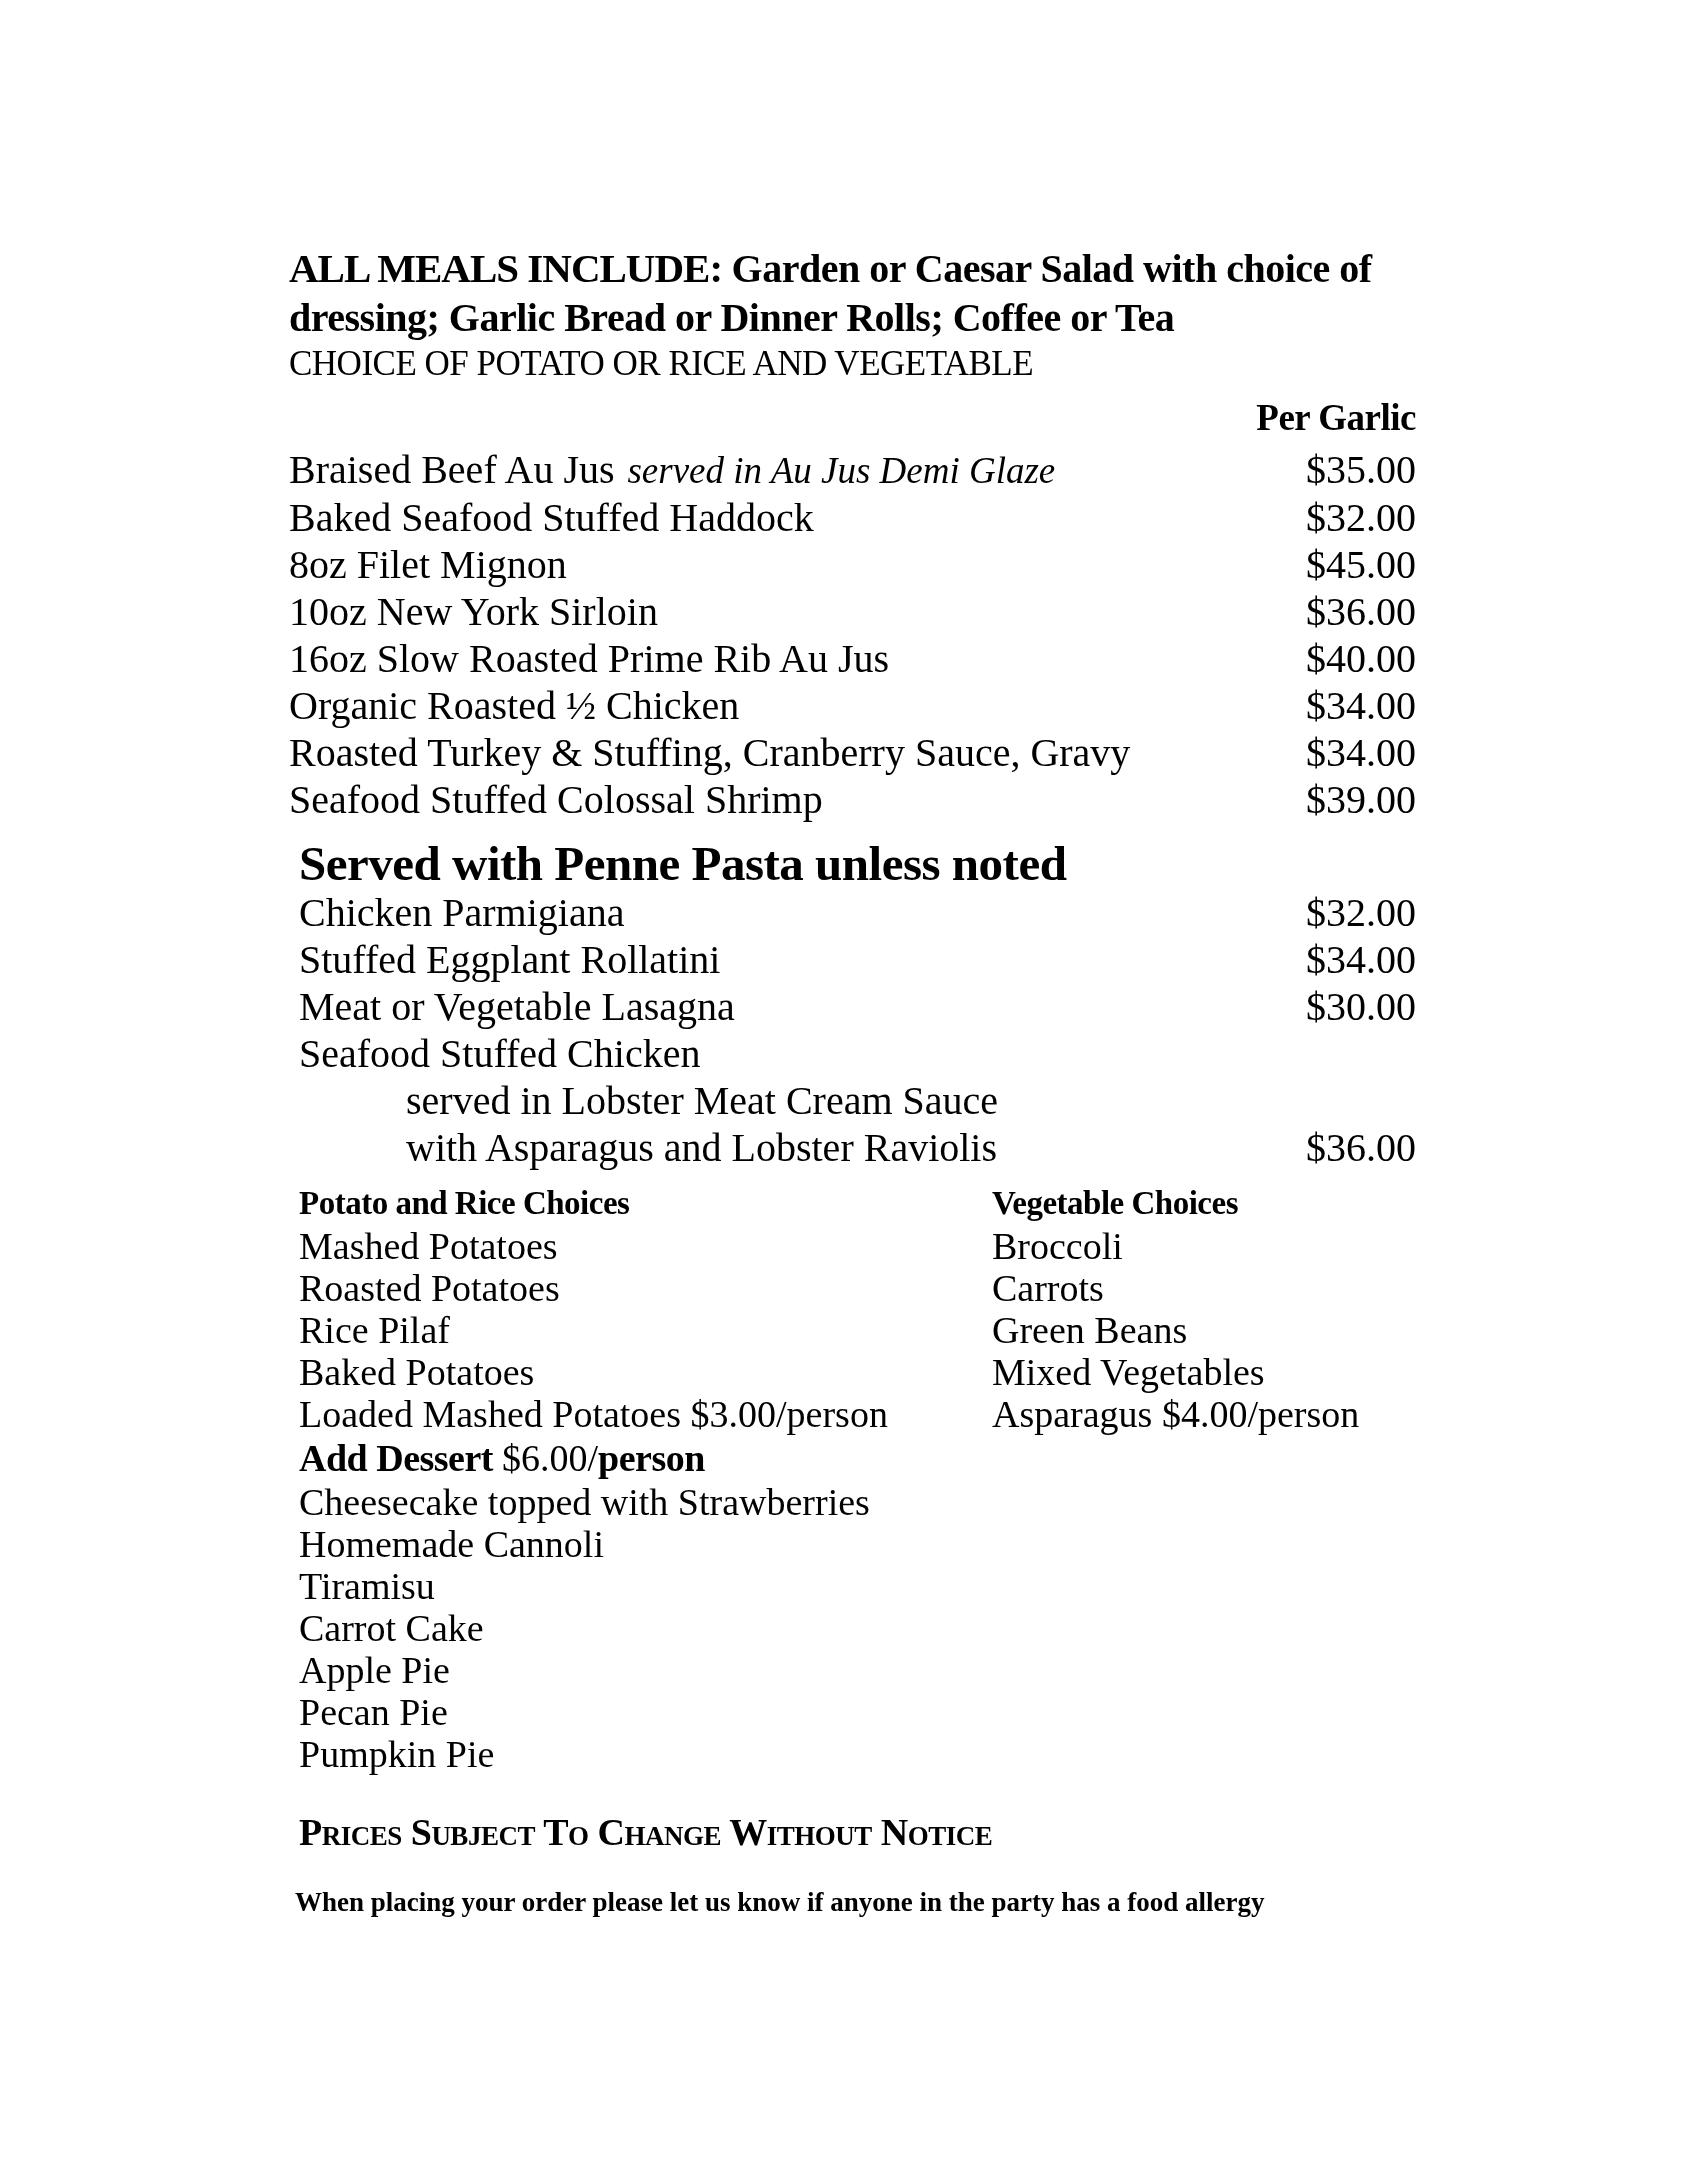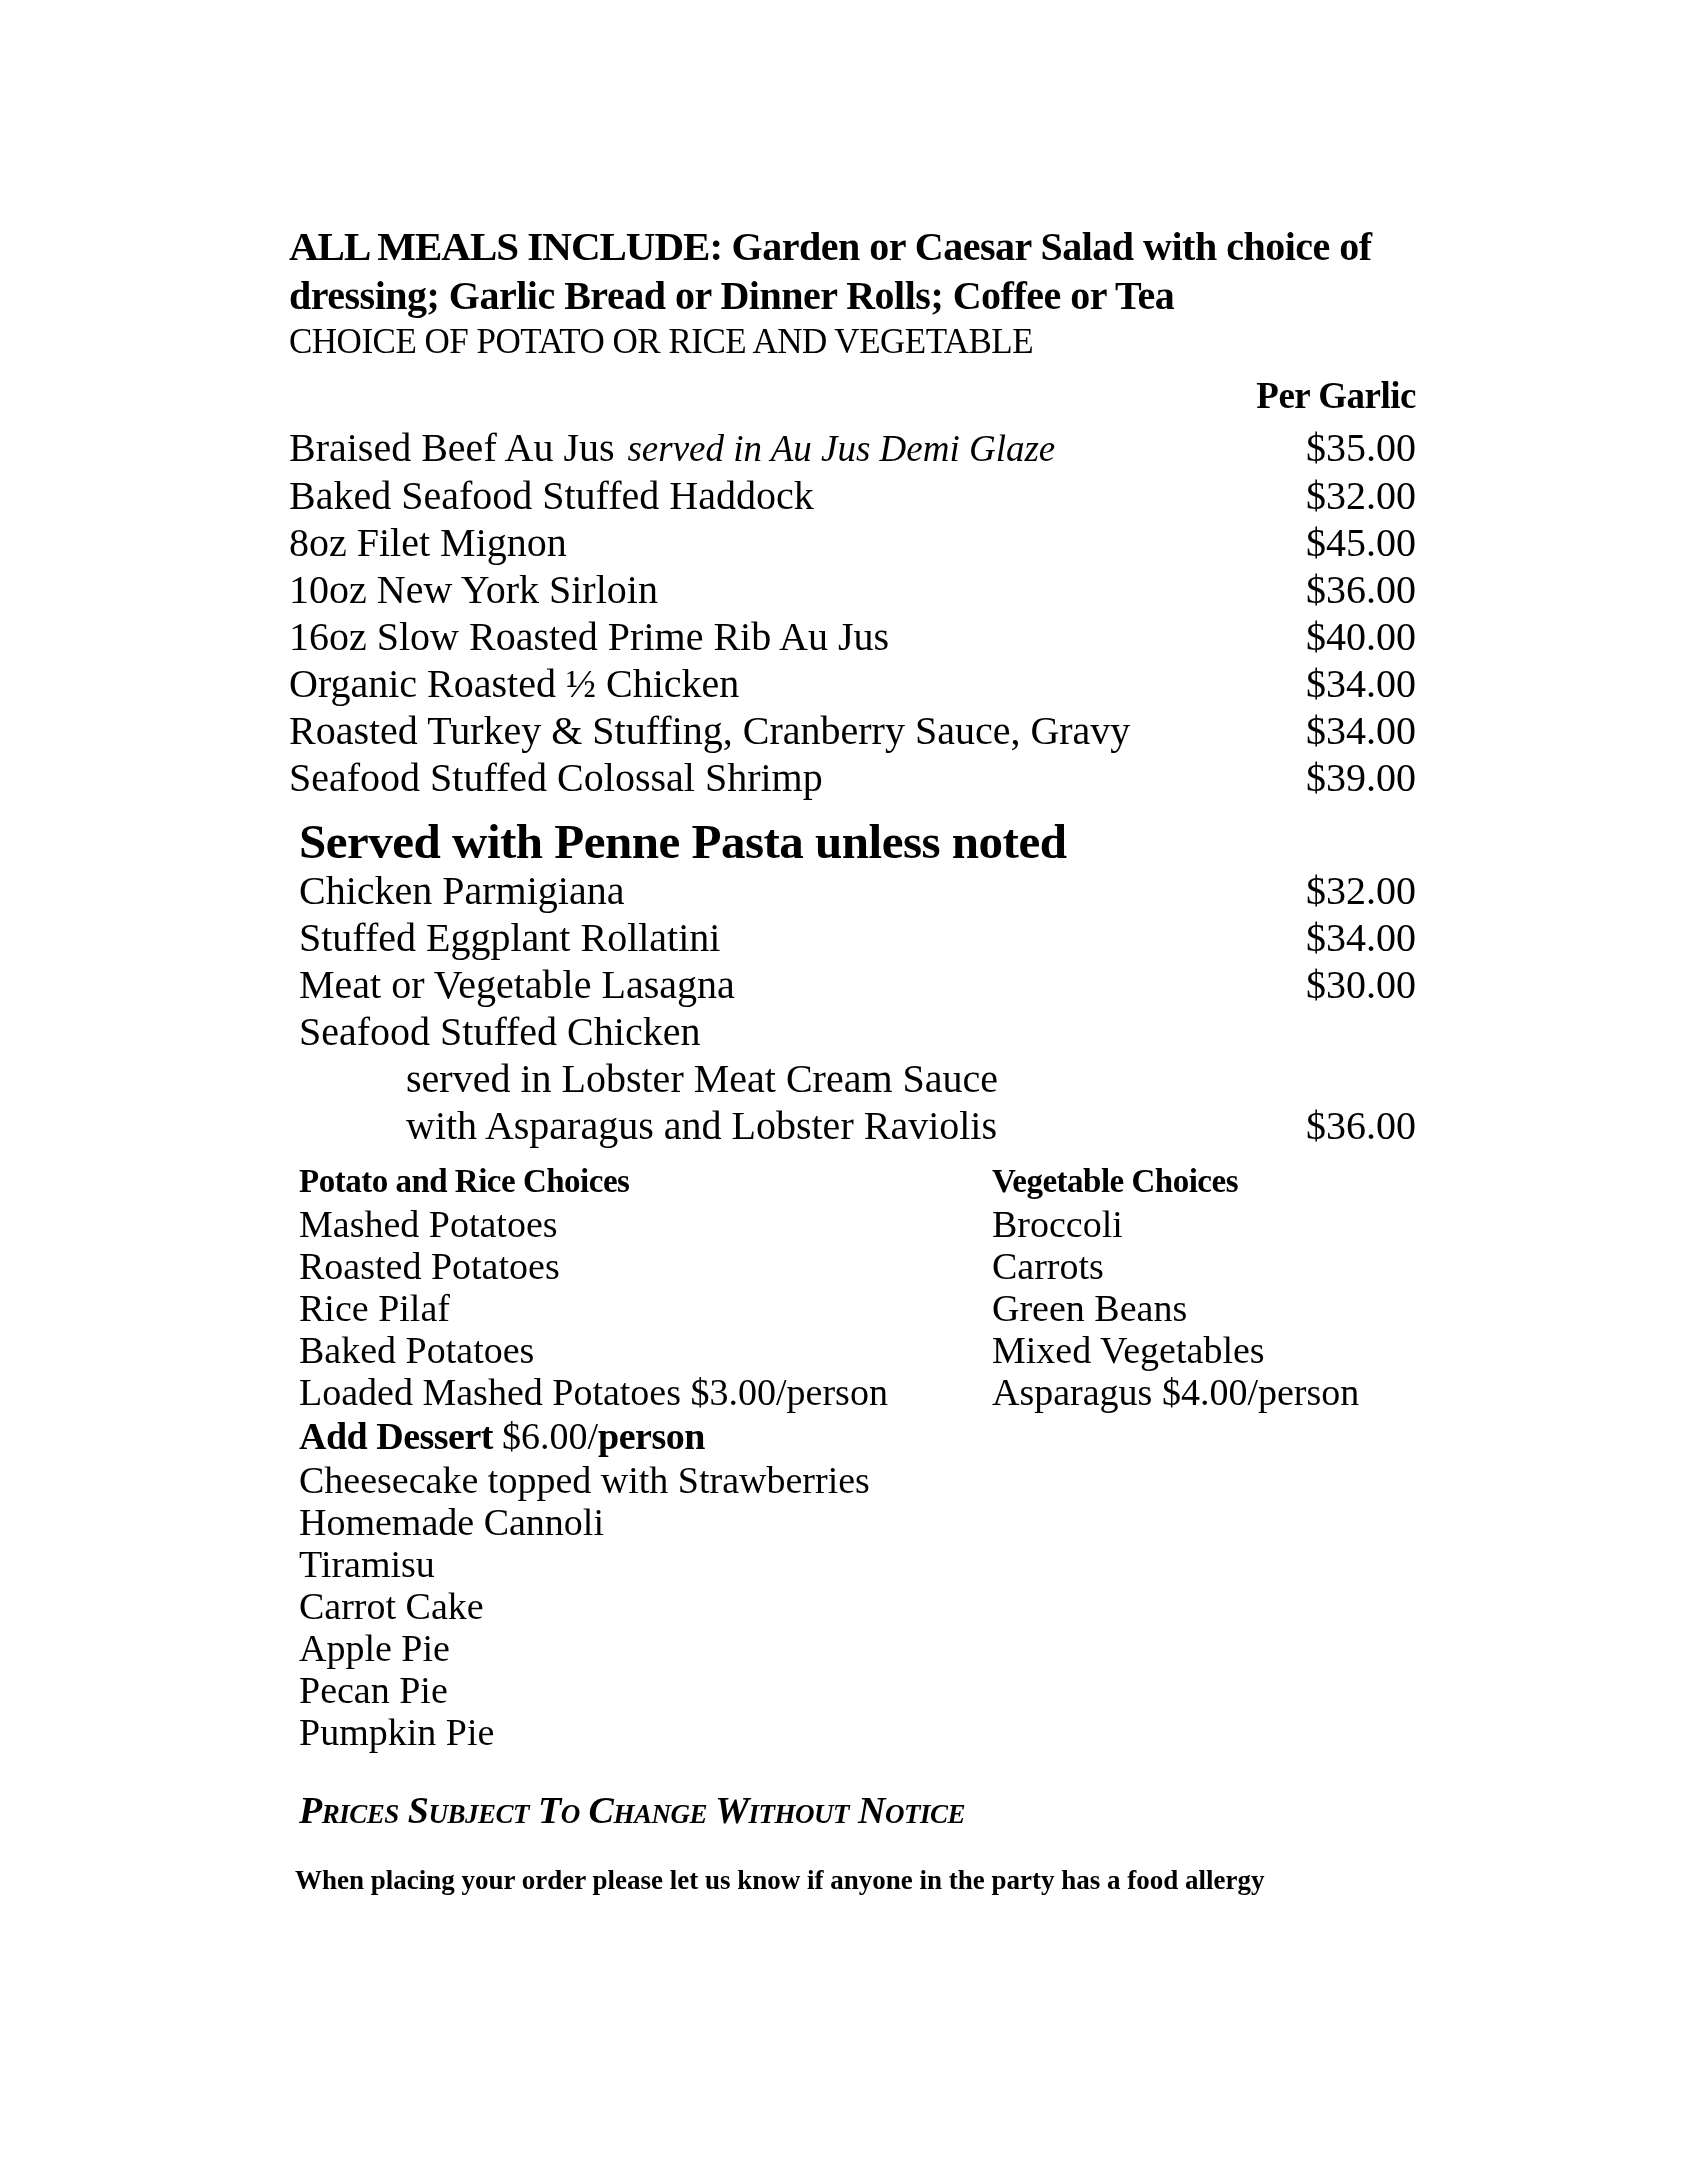--- a/index.html
+++ b/index.html
@@ -8,21 +8,21 @@
     width: 1683px;
     height: 2178px;
     background: #ffffff;
     color: #000000;
     font-family: "Liberation Serif", "DejaVu Serif", serif;
     overflow: hidden;
   }
   .content {
     position: absolute;
     left: 289px;
-    top: 222px;
+    top: 244px;
     width: 1127px;
   }
   
   .hdr-line { font-weight: bold; font-size: 40px; line-height: 49px; letter-spacing: -0.5px; }
   .hdr-caps { font-size: 41px; letter-spacing: -1px; }
   .hdr-line3 { font-weight: normal; font-size: 35px; line-height: 44px; letter-spacing: -0.5px; }
   
   .per-person { text-align: right; font-weight: bold; font-size: 37px; line-height: 44px; margin-top: 10px; letter-spacing: -0.5px; }
   
   .menu-list { margin-top: 6px; }
@@ -40,21 +40,21 @@
   .sides .col-right { flex: 1; }
   .side-heading { font-weight: bold; font-size: 33px; line-height: 44px; letter-spacing: -0.5px; }
   .side-item { }
   
   .section-dessert { padding-left: 10px; font-size: 38px; line-height: 42px; font-family: Liberation Serif, serif; }
   .dessert-heading { font-size: 38px; line-height: 46px; }
   .bold { font-weight: bold; letter-spacing: -0.5px; }
   
   .notice {
     margin-top: 34px; padding-left: 10px;
-    font-weight: bold; font-style: italic;
+    font-weight: bold; 
     font-variant: small-caps;
     font-size: 38px; line-height: 46px;
     letter-spacing: -0.5px;
   }
   .allergy {
     margin-top: 30px; padding-left: 6px;
     font-weight: bold;
     font-size: 27px; line-height: 34px;
   }
 </style>

